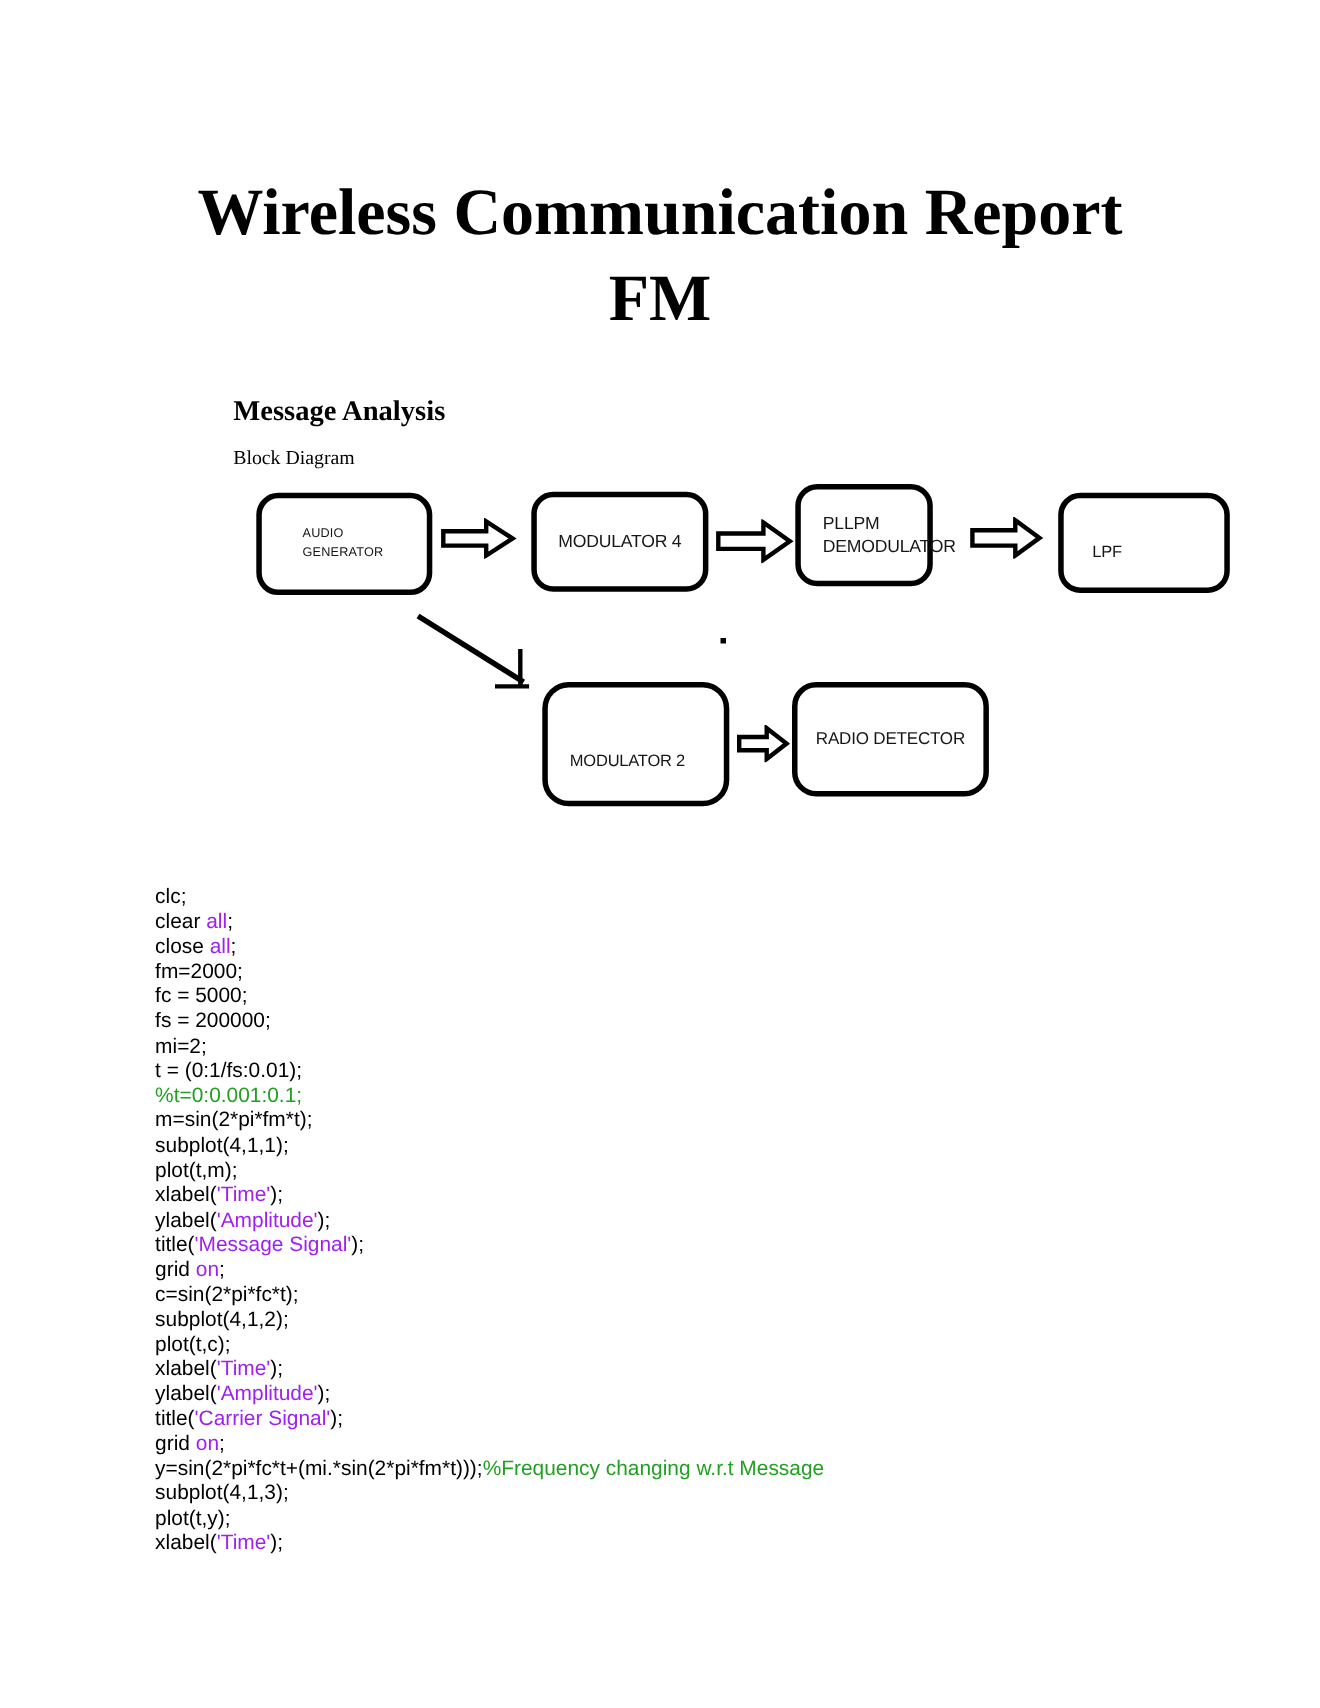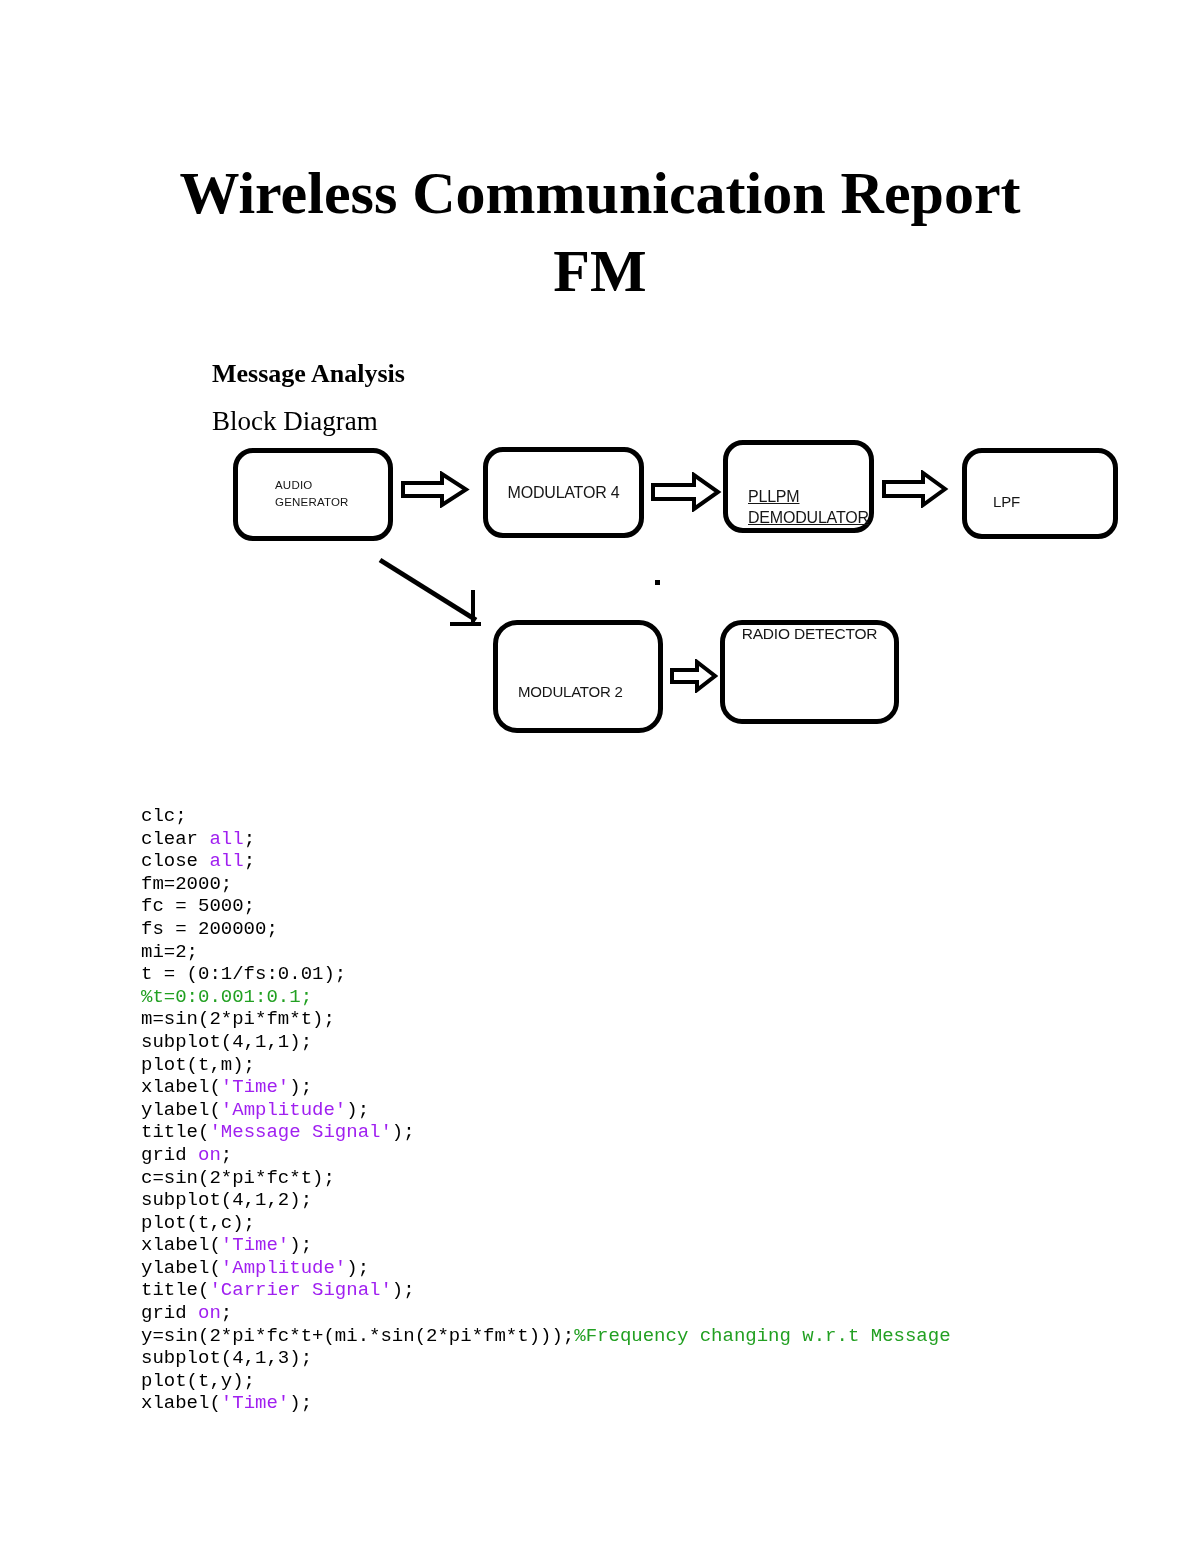--- a/index.html
+++ b/index.html
@@ -7,52 +7,52 @@
     position:relative; width:1200px; height:1553px; background:#ffffff;
     font-family:"Liberation Serif", serif; color:#000; overflow:hidden;margin-top:20px;
   }
   .title-line {
     position:absolute; left:0; width:100%; text-align:center;
     font-weight:bold; font-size:60px; line-height:1;
   }
   #title1 { top:143px; }
   #title2 { top:221px; }
   .h-analysis { position:absolute; left:212px; top:339px; font-size:26px; font-weight:bold; }
-  .h-block   { position:absolute; left:212px; top:386px; font-size:27px;text-align:right; }
+  .h-block   { position:absolute; left:212px; top:386px; font-size:18px;text-align:right; }
   .h-code    { position:absolute; left:212px; top:751px; font-size:29px; font-weight:bold; }
 
   
   .box {
     position:absolute; border:5px solid #000; border-radius:20px; background:#fff;
     box-sizing:border-box; font-family:"Liberation Sans", sans-serif; color:#161616;
   }
   .box-label { display:block; white-space:pre-line; letter-spacing:-0.2px; }
   .b1 { left:233px; top:428px; width:160px; height:93px; }
   .b1 .box-label { margin:24px 0 0 37px; font-size:11.5px; line-height:16.5px; letter-spacing:0.2px; }
   .b2 { left:483px; top:427px; width:161px; height:91px; display:flex; align-items:center; justify-content:center; }
   .b2 .box-label { font-size:16px; }
-  .b3 { left:723px; top:420px; width:151px; height:93px; display:flex; align-items:flex-end;text-decoration:underline; }
+  .b3 { left:723px; top:420px; width:125px; height:93px; display:flex; align-items:center; }
   .b3 .box-label { margin-left:20px; font-size:16px; line-height:21px; }
   .b4 { left:962px; top:428px; width:156px; height:91px; display:flex; align-items:center; padding-top:16px; }
   .b4 .box-label { margin-left:26px; font-size:15px;text-align:center; }
   .b5 { left:493px; top:600px; width:170px; height:113px; border-radius:24px; }
   .b5 .box-label { margin:58px 0 0 20px; font-size:15px; }
-  .b6 { left:720px; top:600px; width:179px; height:104px; border-radius:22px; display:flex; justify-content:center; }
+  .b6 { left:720px; top:600px; width:179px; height:104px; border-radius:22px; display:flex; align-items:center; justify-content:center; }
   .b6 .box-label { font-size:15.5px; }
   .flow-arrow { position:absolute; }
   #arrow1 { left:400px; top:451px; }
   #arrow2 { left:650px; top:452px; }
   #arrow3 { left:881px; top:450px; }
   #arrow4 { left:670px; top:639px; }
   #overlay { position:absolute; left:0; top:0; pointer-events:none; }
 
   
   .code {
     position:absolute; left:141px; top:785px;
-    font-family:Liberation Mono, monospace; font-size:19px; line-height:22.6px;
+    font-family:Liberation Sans, sans-serif; font-size:19px; line-height:22.6px;
     white-space:pre;
   }
   .code-line { height:22.6px; }
 </style>
 </head>
 <body>
 
 <div class="page">
 
   <div class="title-line" id="title1">Wireless Communication Report</div>

